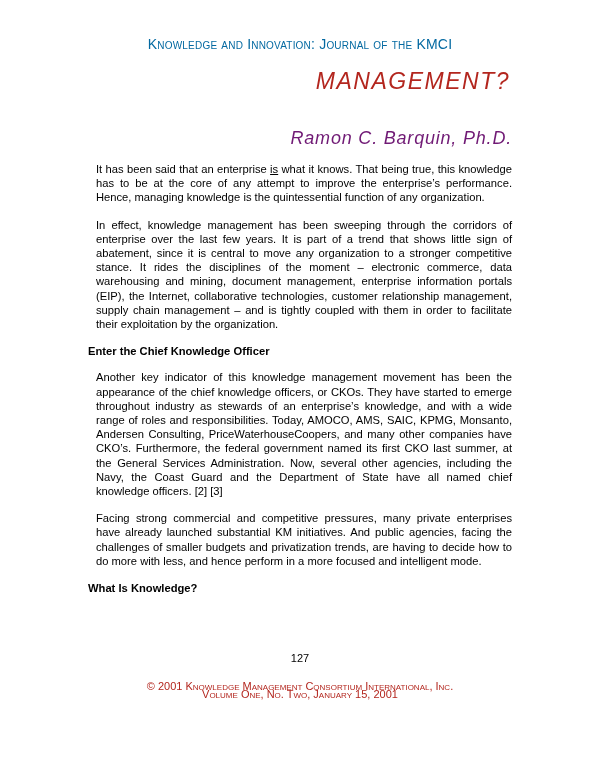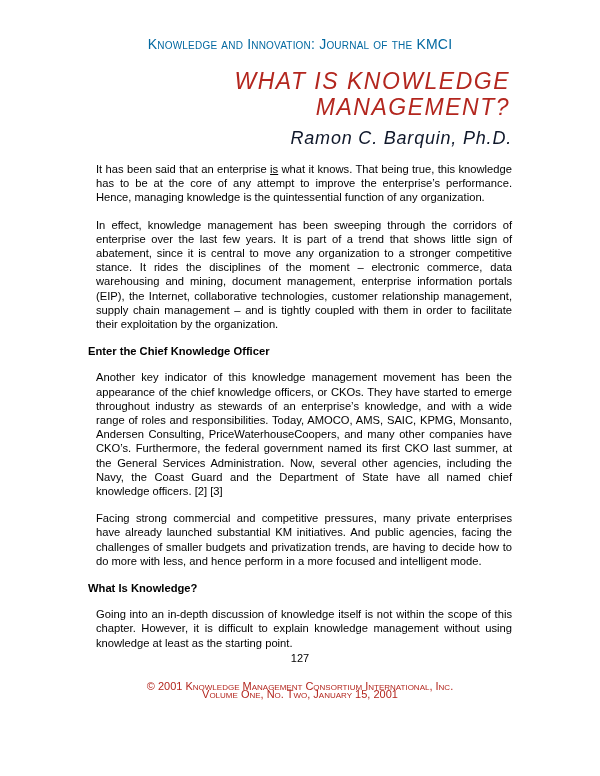--- a/index.html
+++ b/index.html
@@ -12,21 +12,21 @@
       color: #0369a1; font-size: 14px; letter-spacing: 0.2px;
       font-family: "Liberation Sans", sans-serif;
     }
     .sc { font-variant: small-caps; }
     .title {
       position: absolute; right: 90px; top: 68px; text-align: right;
       color: #b3261e; font-style: italic; font-size: 23px; line-height: 26px;
       letter-spacing: 1.5px; font-family: "Liberation Sans", sans-serif;
     }
     .author {
-      position: absolute; right: 88px; top: 128px; color: #0f172a;
+      position: absolute; right: 88px; top: 128px; color: #701a75;
       font-style: italic; font-size: 18px; letter-spacing: 0.8px;
       font-family: "Liberation Sans", sans-serif;
     }
     .content {
       position: absolute; left: 88px; top: 162px; width: 424px;
       font-size: 11.2px; line-height: 14.2px; text-align: justify;
     }
     .content p { margin: 0 0 13px 8px; }
     .content h3 { margin: 0 0 12px 0; font-size: 11.2px; font-weight: bold; }
     .content h3 .ref { font-weight: normal; }
@@ -38,33 +38,31 @@
     .page-num { top: 652px; color: #000; font-size: 11px; }
     .footer1 { top: 688px; }
     .footer2 { top: 680px; }
   </style>
 </head>
 <body>
 
 <div class="journal-header sc">Knowledge and Innovation: Journal of the KMCI</div>
 
 <div class="title">
-  <div>WHAT IS KNOWLEDGE</div>
   <div>MANAGEMENT?</div>
 </div>
 
 <div class="author">Ramon C. Barquin, Ph.D.</div>
 
 <div class="content">
   <p><span>It has been said that an enterprise </span><span class="u">is</span><span> what it knows. That being true, this knowledge has to be at the core of any attempt to improve the enterprise’s performance. Hence, managing knowledge is the quintessential function of any organization.</span></p>
   <p>In effect, knowledge management has been sweeping through the corridors of enterprise over the last few years. It is part of a trend that shows little sign of abatement, since it is central to move any organization to a stronger competitive stance.  It rides the disciplines of the moment – electronic commerce, data warehousing and mining, document management, enterprise information portals (EIP), the Internet, collaborative technologies, customer relationship management, supply chain management – and is tightly coupled with them in order to facilitate their exploitation by the organization.</p>
 
   <h3>Enter the Chief Knowledge Officer</h3>
   <p>Another key indicator of this knowledge management movement has been the appearance of the chief knowledge officers, or CKOs. They have started to emerge throughout industry as stewards of an enterprise’s knowledge, and with a wide range of roles and responsibilities. Today, AMOCO, AMS, SAIC, KPMG, Monsanto, Andersen Consulting, PriceWaterhouseCoopers, and many other companies have CKO’s. Furthermore, the federal government named its first CKO last summer, at the General Services Administration. Now, several other agencies, including the Navy, the Coast Guard and the Department of State have all named chief knowledge officers. [2] [3]</p>
   <p>Facing strong commercial and competitive pressures, many private enterprises have already launched substantial KM initiatives. And public agencies, facing the challenges of smaller budgets and privatization trends, are having to decide how to do more with less, and hence perform in a more focused and intelligent mode.</p>
 
   <h3>What Is Knowledge?</h3>
-  <p>Going into an in-depth discussion of knowledge itself is not within the scope of this chapter. However, it is difficult to explain knowledge management without using knowledge at least as the starting point.</p>
 </div>
 
 <div class="footer page-num">127</div>
 <div class="footer footer1 sc">Volume One, No. Two, January 15, 2001</div>
 <div class="footer footer2 sc">© 2001 Knowledge Management Consortium International, Inc.</div>
 
 </body></html>

